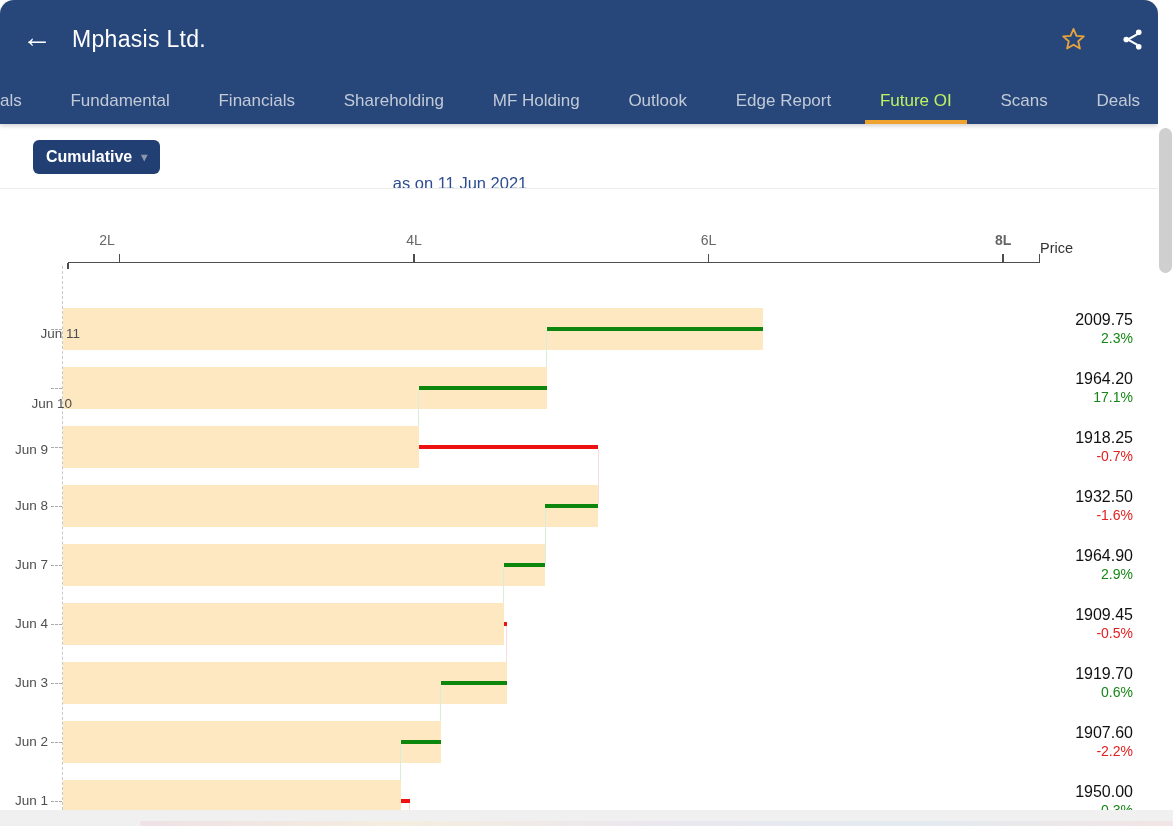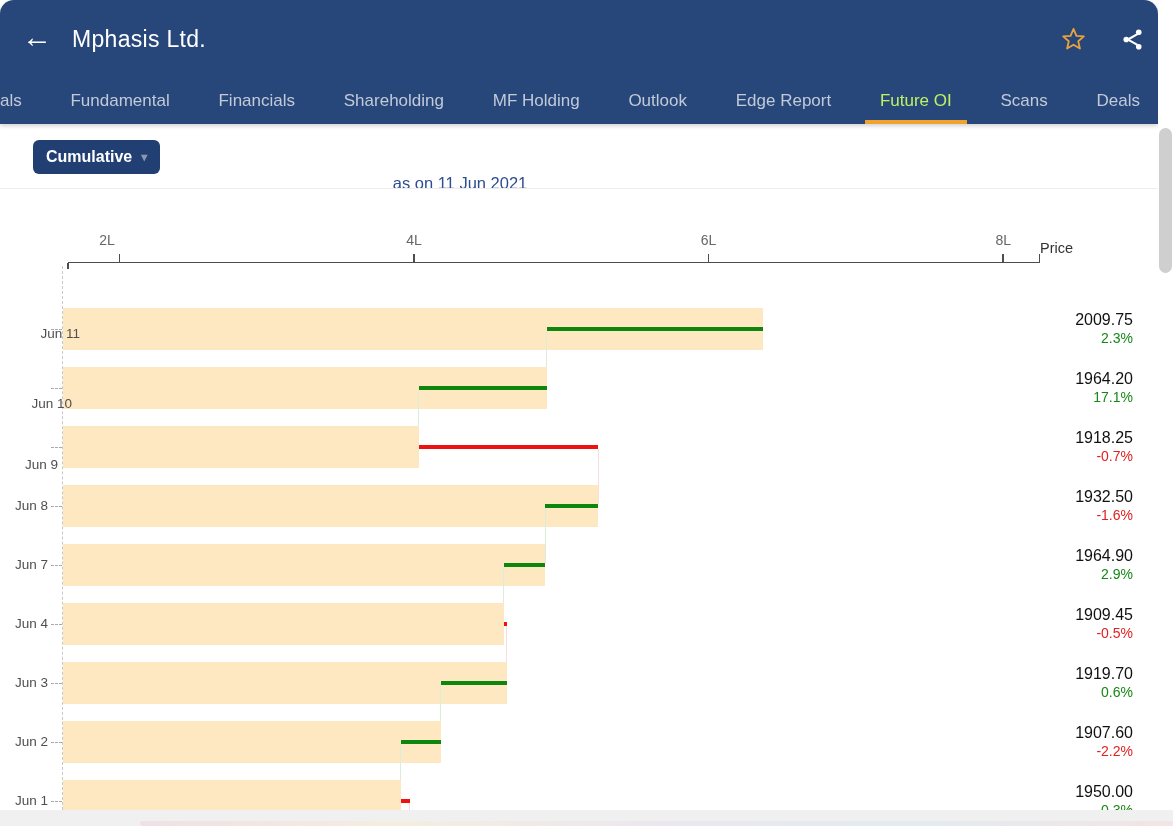--- a/index.html
+++ b/index.html
@@ -105,41 +105,41 @@
       <div class="axis-line"></div>
       <div class="vline-dashed"></div>
 
     <div class="axis-tick" style="left: 118.795px;"></div>
         <div class="axis-label" style="left: 85px;">2L</div>
         <div class="axis-tick" style="left: 413.341px;"></div>
         <div class="axis-label" style="left: 392.091px;">4L</div>
         <div class="axis-tick" style="left: 707.886px;"></div>
         <div class="axis-label" style="left: 686.636px;">6L</div>
         <div class="axis-tick" style="left: 1002.43px;"></div>
-        <div class="axis-label" style="left: 981.182px;">8L</div>
+        <div class="axis-label" style="left: 981.182px; font-weight: bold;">8L</div>
         <div class="axis-tick" style="left: 1038.5px;"></div>
         <div class="axis-tick-origin" style="left: 67.25px;"></div>
         <div class="band" style="top: 120px; width: 700.127px;"></div>
         <div class="connector" style="left: 546.136px; top: 143px; height: 55px; background: rgb(217, 237, 217);"></div>
         <div class="oi-line" style="left: 546.636px; top: 139px; width: 216.491px; background: rgb(12, 134, 12);"></div>
         <div class="date-label" style="top: 138px; padding-left: 32px;">Jun 11</div>
         <div class="date-dash" style="top: 140.5px;"></div>
         <div class="price-val" style="top: 123px;">2009.75</div>
         <div class="price-pct" style="top: 142px; color: rgb(22, 135, 22);">2.3%</div>
         <div class="band" style="top: 179px; width: 483.636px;"></div>
         <div class="connector" style="left: 418.009px; top: 202px; height: 55px; background: rgb(217, 237, 217);"></div>
         <div class="oi-line" style="left: 418.509px; top: 198px; width: 128.127px; background: rgb(12, 134, 12);"></div>
         <div class="date-label" style="top: 208px; margin-left: 24px;">Jun 10</div>
         <div class="date-dash" style="top: 199.5px;"></div>
         <div class="price-val" style="top: 182px;">1964.20</div>
         <div class="price-pct" style="top: 201px; color: rgb(22, 135, 22);">17.1%</div>
         <div class="band" style="top: 238px; width: 355.509px;"></div>
         <div class="connector" style="left: 597.682px; top: 261px; height: 55px; background: rgb(249, 220, 220);"></div>
         <div class="oi-line" style="left: 418.509px; top: 257px; width: 179.673px; background: rgb(238, 17, 17);"></div>
-        <div class="date-label" style="top: 269px; padding-left: 10px;">Jun 9</div>
+        <div class="date-label" style="top: 254px;">Jun 9</div>
         <div class="date-dash" style="top: 258.5px;"></div>
         <div class="price-val" style="top: 241px;">1918.25</div>
         <div class="price-pct" style="top: 260px; color: rgb(226, 32, 32);">-0.7%</div>
         <div class="band" style="top: 297px; width: 535.182px;"></div>
         <div class="connector" style="left: 544.664px; top: 320px; height: 55px; background: rgb(217, 237, 217);"></div>
         <div class="oi-line" style="left: 545.164px; top: 316px; width: 53.0182px; background: rgb(12, 134, 12);"></div>
         <div class="date-label" style="top: 310px;">Jun 8</div>
         <div class="date-dash" style="top: 317.5px;"></div>
         <div class="price-val" style="top: 300px;">1932.50</div>
         <div class="price-pct" style="top: 319px; color: rgb(226, 32, 32);">-1.6%</div>

